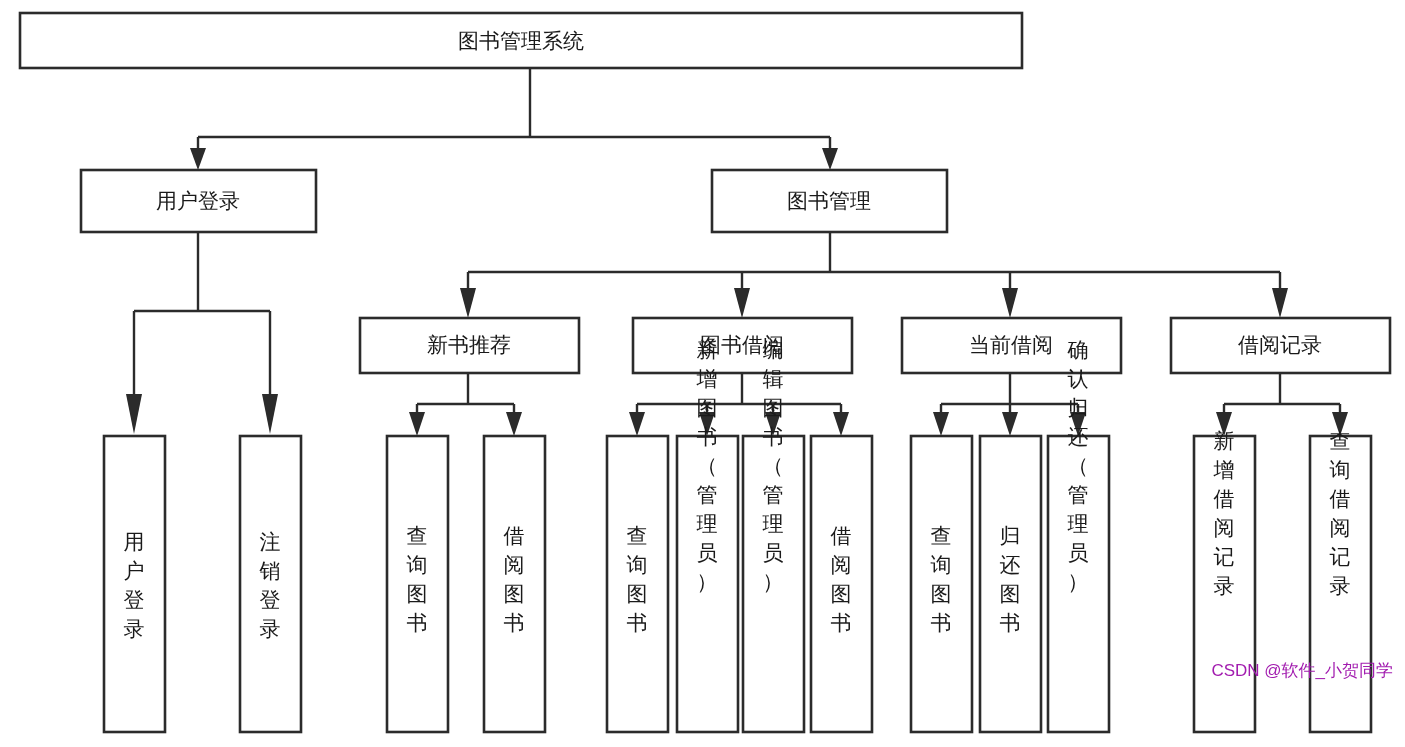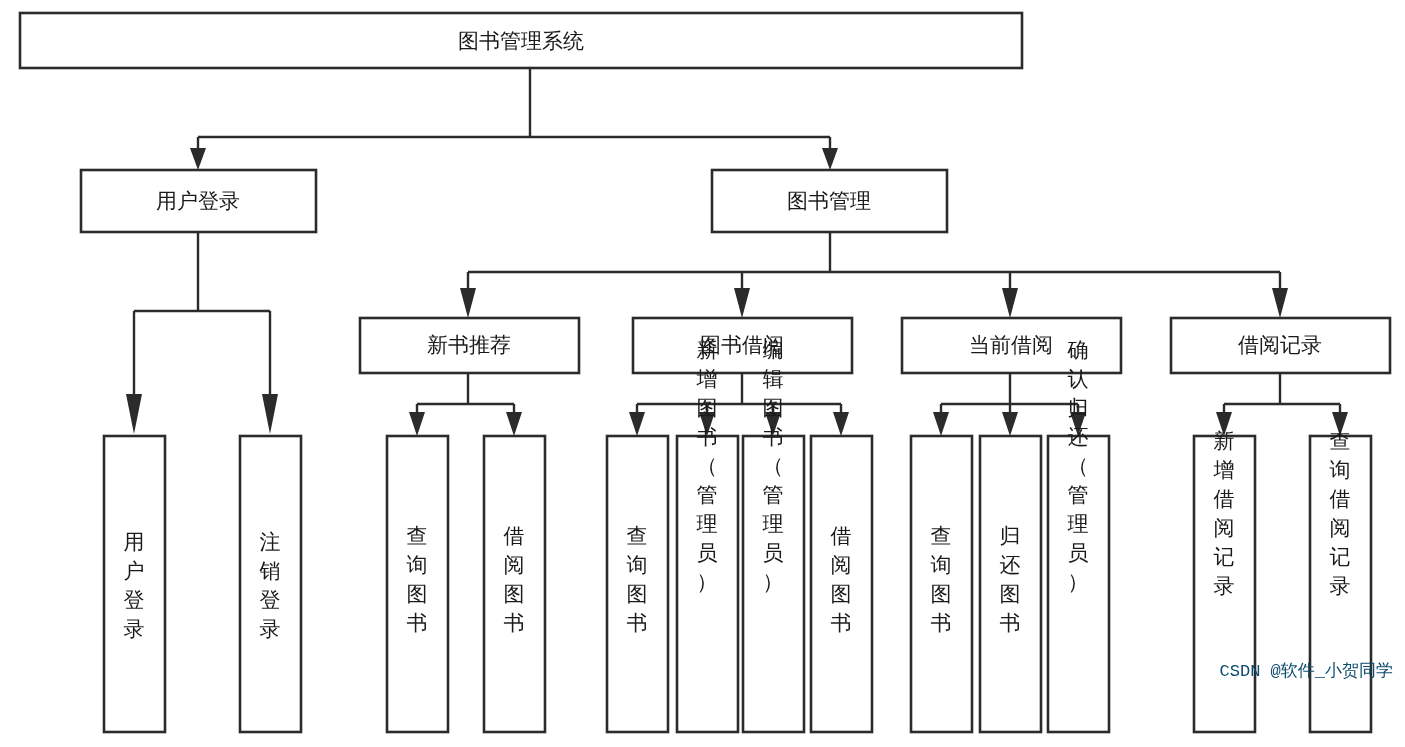--- a/index.html
+++ b/index.html
@@ -51,23 +51,23 @@
   .node-label-v {
     font-family: "Liberation Sans", "DejaVu Sans", sans-serif;
     font-size: 21px;
     fill: #1a1a1a;
     text-anchor: middle;
   }
   .watermark {
     position: absolute;
     right: 12px;
     bottom: 6px;
-    font-family: Liberation Mono, monospace;
+    font-family: Liberation Sans, sans-serif;
     font-size: 17px;
-    color: #0c4a6e;
+    color: #a21caf;
     white-space: nowrap;
     user-select: none;
   }
 </style>
 </head>
 <body>
 
 <div id="diagram-root">
 
   <svg id="tree-svg" viewBox="0 0 1405 747" xmlns="http://www.w3.org/2000/svg">

